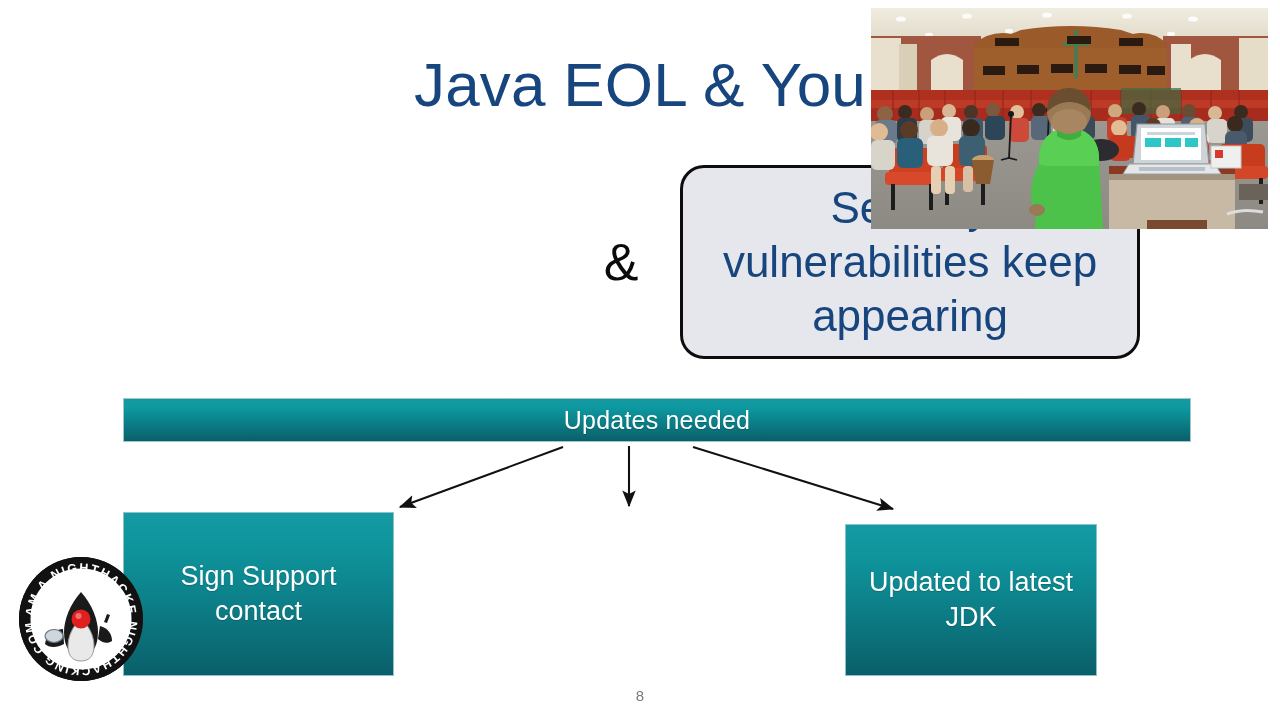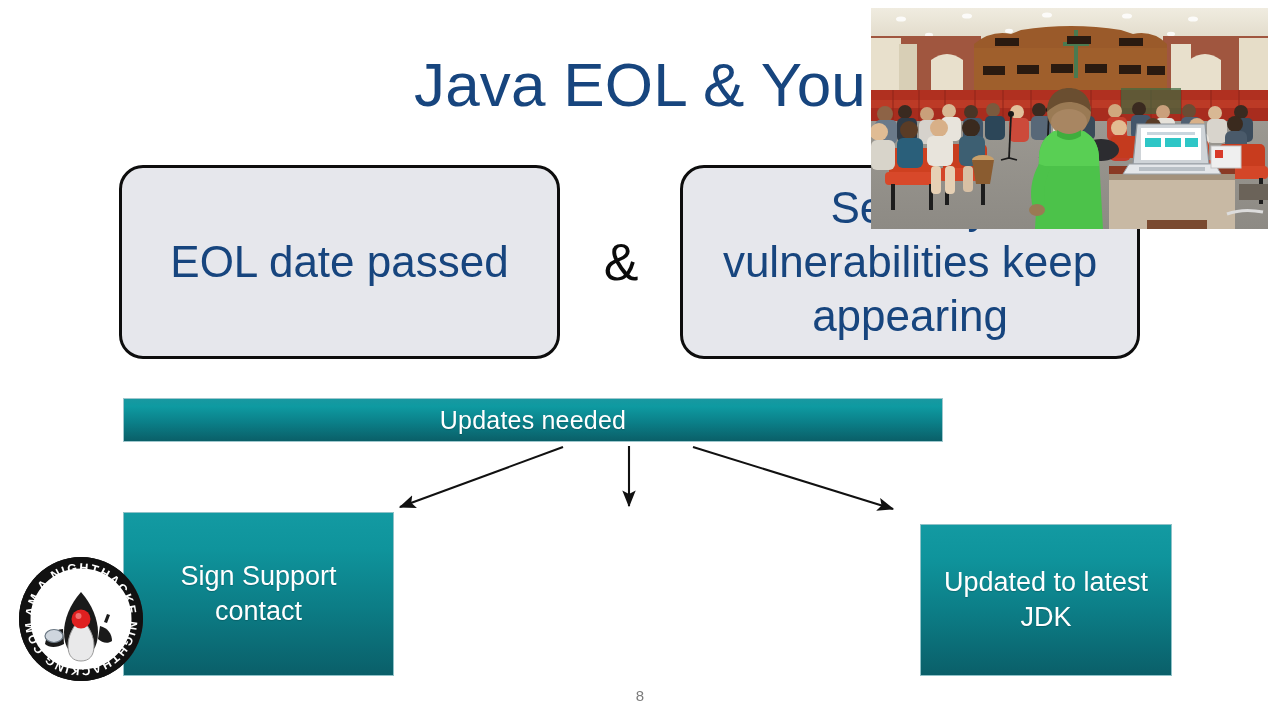--- a/index.html
+++ b/index.html
@@ -74,21 +74,21 @@
     font-size: 52px;
     color: #0a0a0a;
     font-weight: 400;
   }
 
   
   #updates-banner {
     position: absolute;
     left: 123px;
     top: 398px;
-    width: 820px;
+    width: 1068px;
     height: 44px;
     box-sizing: border-box;
     background: linear-gradient(to bottom, #1898a0 0%, #0e9aa1 18%, #0b8089 55%, #0a5f68 100%);
     border: 1px solid #9fc7cd;
     display: flex;
     align-items: center;
     justify-content: center;
     color: #ffffff;
     font-size: 25px;
     letter-spacing: 0.2px;
@@ -116,21 +116,21 @@
     justify-content: center;
     text-align: center;
     color: #ffffff;
     font-size: 27px;
     line-height: 1.28;
     padding: 4px 10px;
     text-shadow: 0 1px 1px rgba(0,0,0,0.18);
   }
   #action-box-0 { left: 123px; top: 512px; width: 271px; height: 164px; text-align: center; }
   #action-box-1 { left: 497px; top: 512px; width: 263px; height: 164px; }
-  #action-box-2 { left: 920px; top: 524px; width: 252px; height: 152px; }
+  #action-box-2 { left: 845px; top: 524px; width: 252px; height: 152px; }
 
   
   #page-number {
     position: absolute;
     left: 0;
     top: 687px;
     width: 1280px;
     text-align: center;
     font-size: 15px;
     color: #7c7c7c;
@@ -158,23 +158,20 @@
   }
   #video-overlay .vid-svg { display: block; width: 100%; height: 100%; }
 </style>
 </head>
 <body>
 
 <div id="slide">
 
   <div id="slide-title">Java EOL &amp; You</div>
 
-  <div class="cond-box" id="cond-box-left">
-    <span>EOL date passed</span>
-  </div>
 
   <div id="ampersand">&amp;</div>
 
   <div class="cond-box" id="cond-box-right">
     <span>Security vulnerabilities keep appearing</span>
   </div>
 
   <div id="updates-banner">
     <span>Updates needed</span>
   </div>

